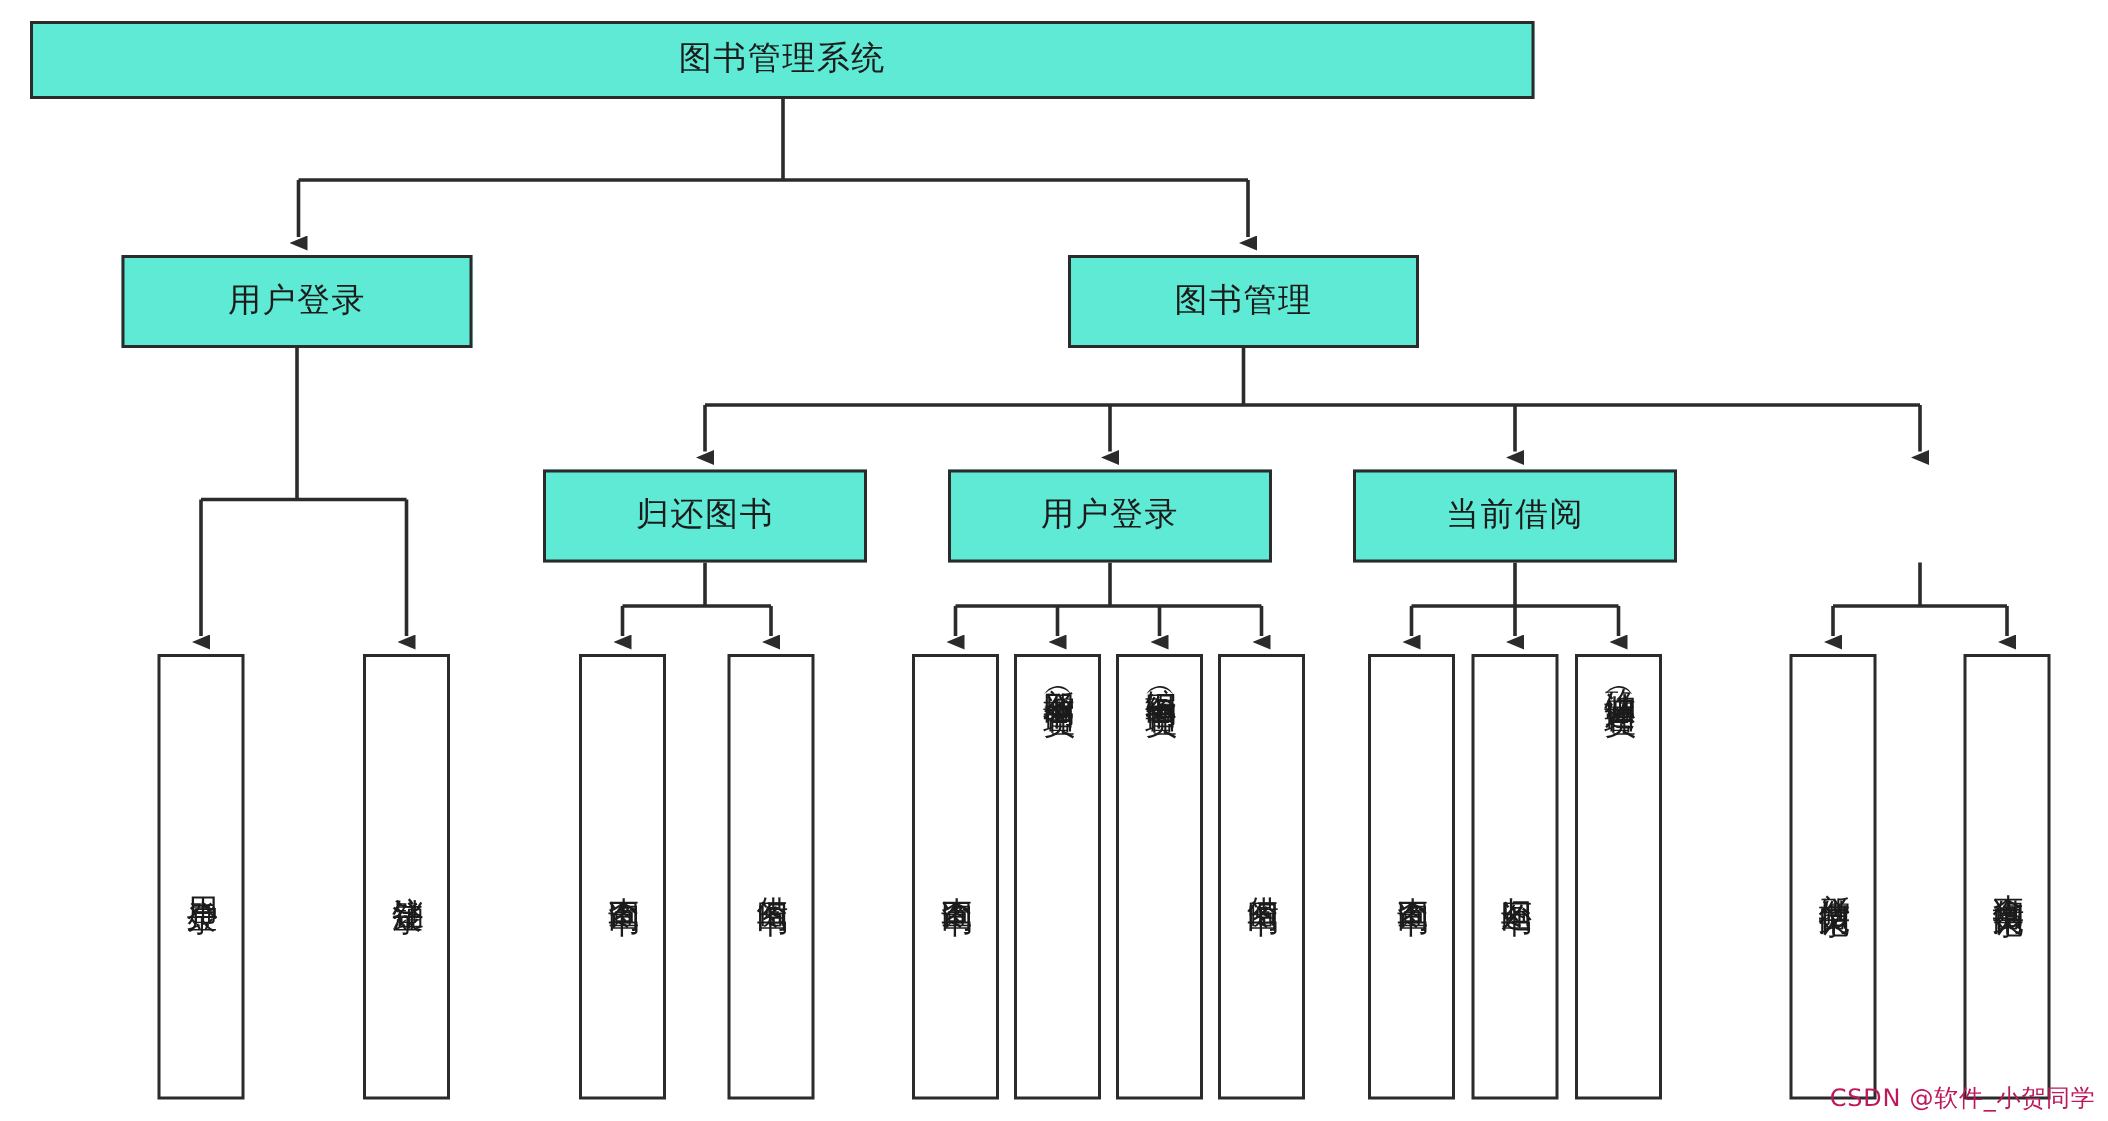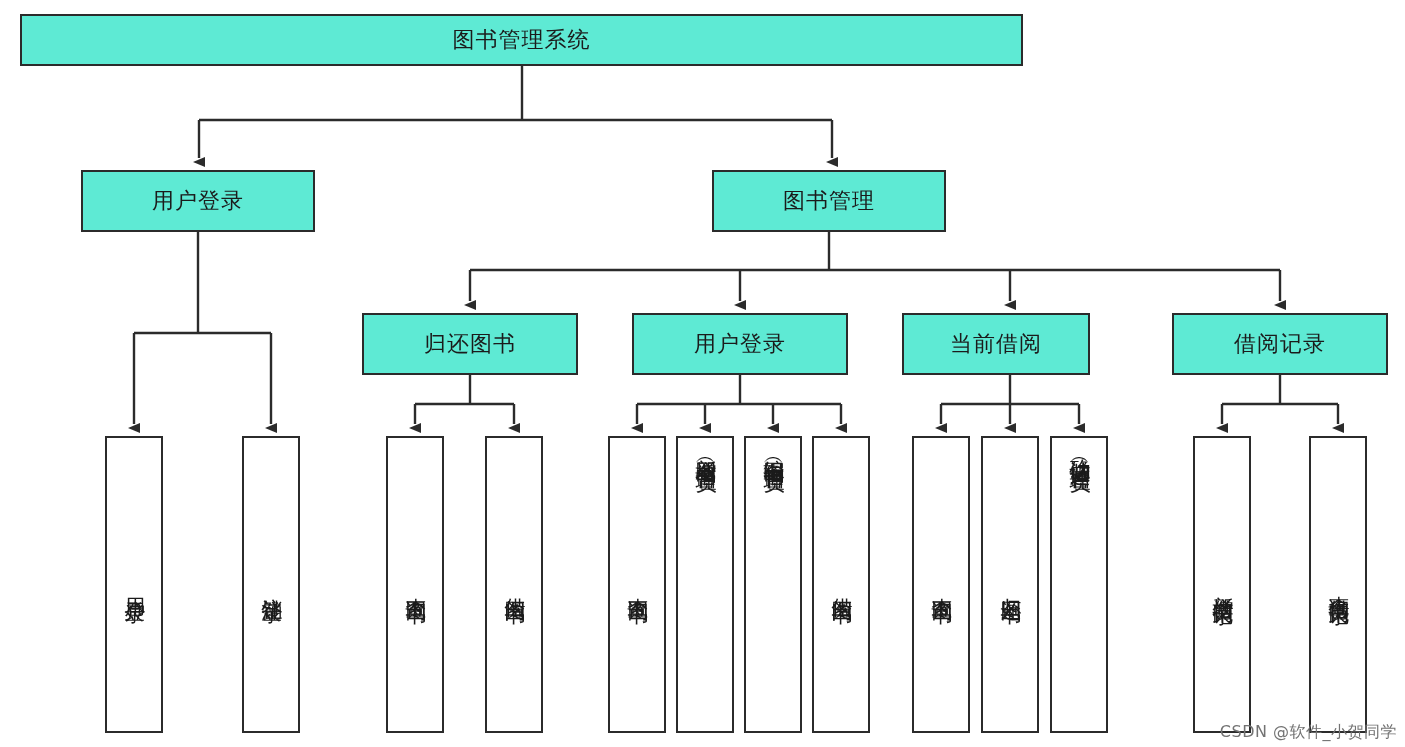--- a/index.html
+++ b/index.html
@@ -56,21 +56,21 @@
     letter-spacing:2px;
     line-height:1.14;
     color:#1b1b1b;
     white-space:nowrap;
   }
   .watermark{
     position:absolute;
     right:8px;
     bottom:4px;
     font-size:16px;
-    color:#737373;
+    color:#be185d;
     letter-spacing:0.5px;
     z-index:5;
     white-space:nowrap;
   }
 </style>
 </head>
 <body>
 
 <div id="canvas">
 
@@ -137,27 +137,24 @@
   </div>
 
   <div class="node" style="left:362px; top:313px; width:216px; height:62px;">
     <span class="label">归还图书</span>
   </div>
 
   <div class="node" style="left:632px; top:313px; width:216px; height:62px;">
     <span class="label">用户登录</span>
   </div>
 
-  <div class="node" style="left:902px; top:313px; width:188px; height:62px;">
+  <div class="node" style="left:902px; top:313px; width:216px; height:62px;">
     <span class="label">当前借阅</span>
   </div>
 
-  <div class="node" style="left:1172px; top:313px; width:216px; height:62px;">
-    <span class="label">借阅记录</span>
-  </div>
 
   <div class="leafwrap" style="left:105px; top:436px; width:58px; height:297px; align-items:center;">
     <span class="vtext">用户登录</span>
   </div>
 
   <div class="leafwrap" style="left:242px; top:436px; width:58px; height:297px; align-items:center;">
     <span class="vtext">注销登录</span>
   </div>
 
   <div class="leafwrap" style="left:386px; top:436px; width:58px; height:297px; align-items:center;">

